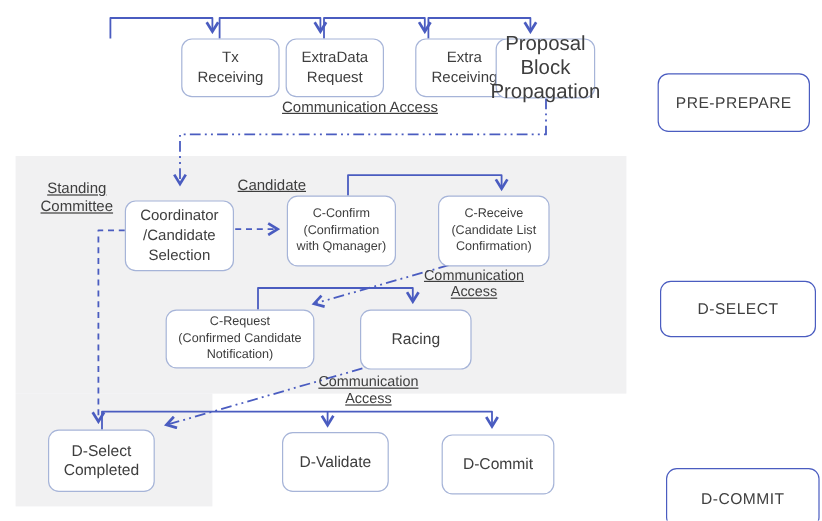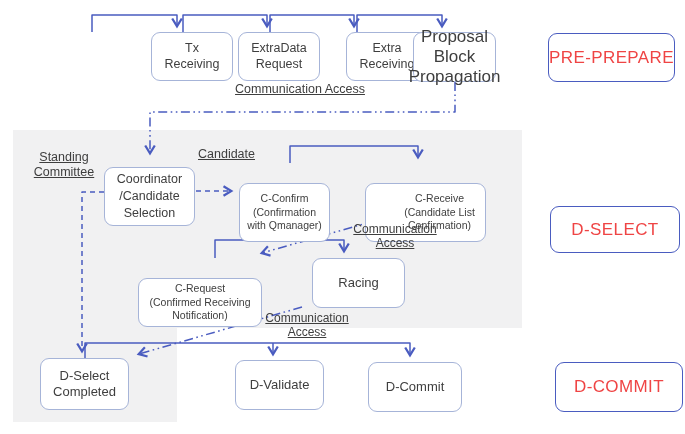--- a/index.html
+++ b/index.html
@@ -20,28 +20,28 @@
   .wire.dashed{stroke-dasharray:5 4;}
   .wire.dashdot{stroke-dasharray:9 3.5 1.6 3.5 1.6 3.5;}
   .mk{fill:none;stroke:var(--line);stroke-width:1.5;stroke-linejoin:miter;}
   .node{
     position:absolute;z-index:2;background:#fff;
     border:1.5px solid var(--node-border);border-radius:9px;
     display:flex;align-items:center;justify-content:center;
     text-align:center;white-space:pre-line;
     font-size:12.5px;line-height:1.25;color:var(--text);
   }
-  .node.small{font-size:10.5px;line-height:1.3;margin-top:20px;}
+  .node.small{font-size:10.5px;line-height:1.3;}
   .node.three{font-size:17px;line-height:1.16;}
   .node.big{font-size:13px;}
   .phase{
     position:absolute;z-index:2;background:#fff;
     border:1.7px solid var(--phase-border);border-radius:9px;
     display:flex;align-items:center;justify-content:center;
-    font-size:17px;letter-spacing:.4px;color:#ef4444;
+    font-size:13px;letter-spacing:.4px;color:#404040;margin-top:28px;
   }
   .ann{
     position:absolute;z-index:2;text-align:center;white-space:pre-line;
     font-size:12.5px;line-height:1.2;color:var(--text);text-decoration:underline;
   }
 </style>
 </head>
 <body>
 
 <div class="stage">
@@ -88,27 +88,27 @@
   <div class="node three" style="left:413px;top:32px;width:81px;height:48px;">Proposal
 Block
 Propagation</div>
 
   <div class="node" style="left:104px;top:167px;width:89px;height:57px;line-height:1.35;">Coordinator
 /Candidate
 Selection</div>
   <div class="node small" style="left:239px;top:163px;width:89px;height:57px;">C-Confirm
 (Confirmation
 with Qmanager)</div>
-  <div class="node small" style="left:365px;top:163px;width:91px;height:57px;padding-left:28px;">C-Receive
+  <div class="node small" style="left:365px;top:163px;width:91px;height:57px;">C-Receive
 (Candidate List
 Confirmation)</div>
   <div class="node small" style="left:138px;top:258px;width:122px;height:47px;">C-Request
-(Confirmed Receiving
+(Confirmed Candidate
 Notification)</div>
-  <div class="node big" style="left:300px;top:258px;width:91px;height:48px;margin-left:12px;">Racing</div>
+  <div class="node big" style="left:300px;top:258px;width:91px;height:48px;">Racing</div>
 
   <div class="node big" style="left:40px;top:358px;width:87px;height:50px;">D-Select
 Completed</div>
   <div class="node big" style="left:235px;top:360px;width:87px;height:48px;">D-Validate</div>
   <div class="node big" style="left:368px;top:362px;width:92px;height:48px;">D-Commit</div>
 
   <div class="phase" style="left:548px;top:33px;width:125px;height:47px;">PRE-PREPARE</div>
   <div class="phase" style="left:550px;top:206px;width:128px;height:45px;">D-SELECT</div>
   <div class="phase" style="left:555px;top:362px;width:126px;height:48px;">D-COMMIT</div>
 

